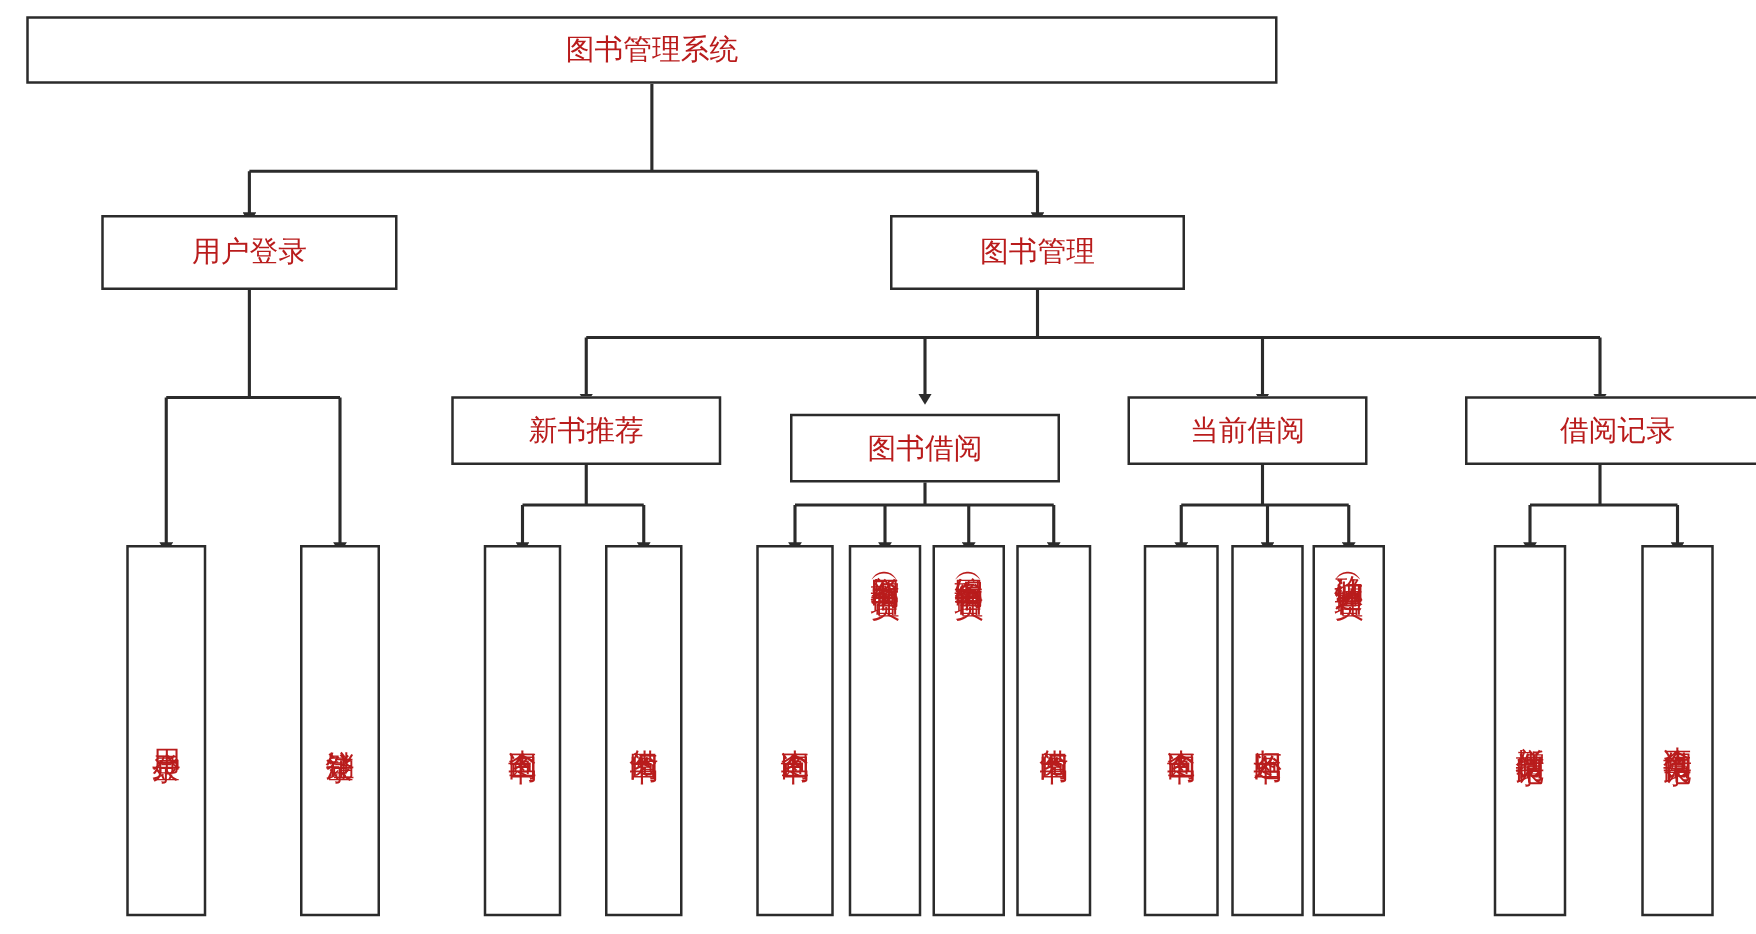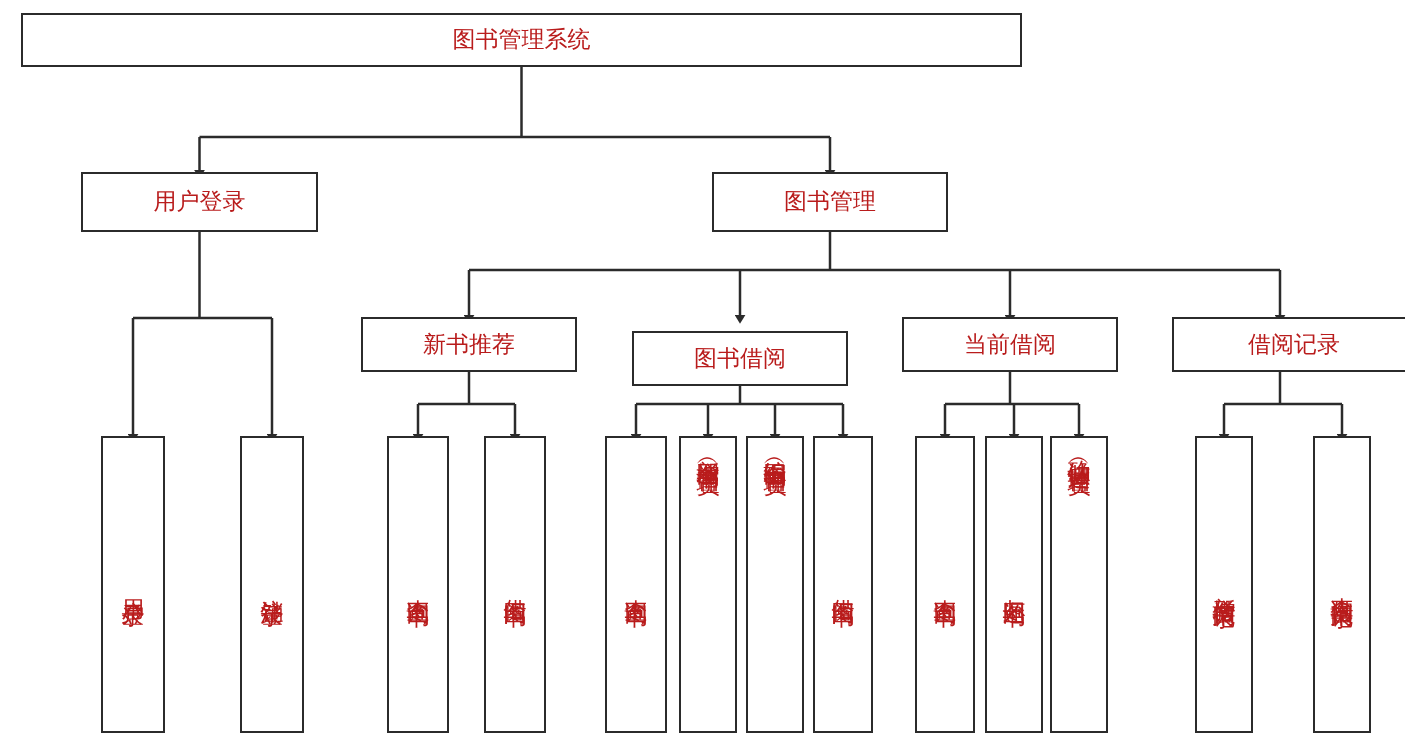--- a/index.html
+++ b/index.html
@@ -129,21 +129,21 @@
       </div>
       <div class="node-box horizontal" style="left: 712px; top: 172px; width: 236px; height: 60px;">
         <span class="node-label">图书管理</span>
       </div>
       <div class="node-box horizontal" style="left: 361px; top: 317px; width: 216px; height: 55px;">
         <span class="node-label">新书推荐</span>
       </div>
       <div class="node-box horizontal" style="left: 632px; top: 331px; width: 216px; height: 55px;">
         <span class="node-label">图书借阅</span>
       </div>
-      <div class="node-box horizontal" style="left: 902px; top: 317px; width: 216px; height: 55px;">
+      <div class="node-box horizontal" style="left: 902px; top: 317px; width: 192px; height: 55px;">
         <span class="node-label">当前借阅</span>
       </div>
       <div class="node-box horizontal" style="left: 1172px; top: 317px; width: 244px; height: 55px;">
         <span class="node-label">借阅记录</span>
       </div>
       <div class="node-box vertical centered" style="left: 101px; top: 436px; width: 64px; height: 297px;">
         <span class="node-label">用户登录</span>
       </div>
       <div class="node-box vertical centered" style="left: 240px; top: 436px; width: 64px; height: 297px;">
         <span class="node-label">注销登录</span>

